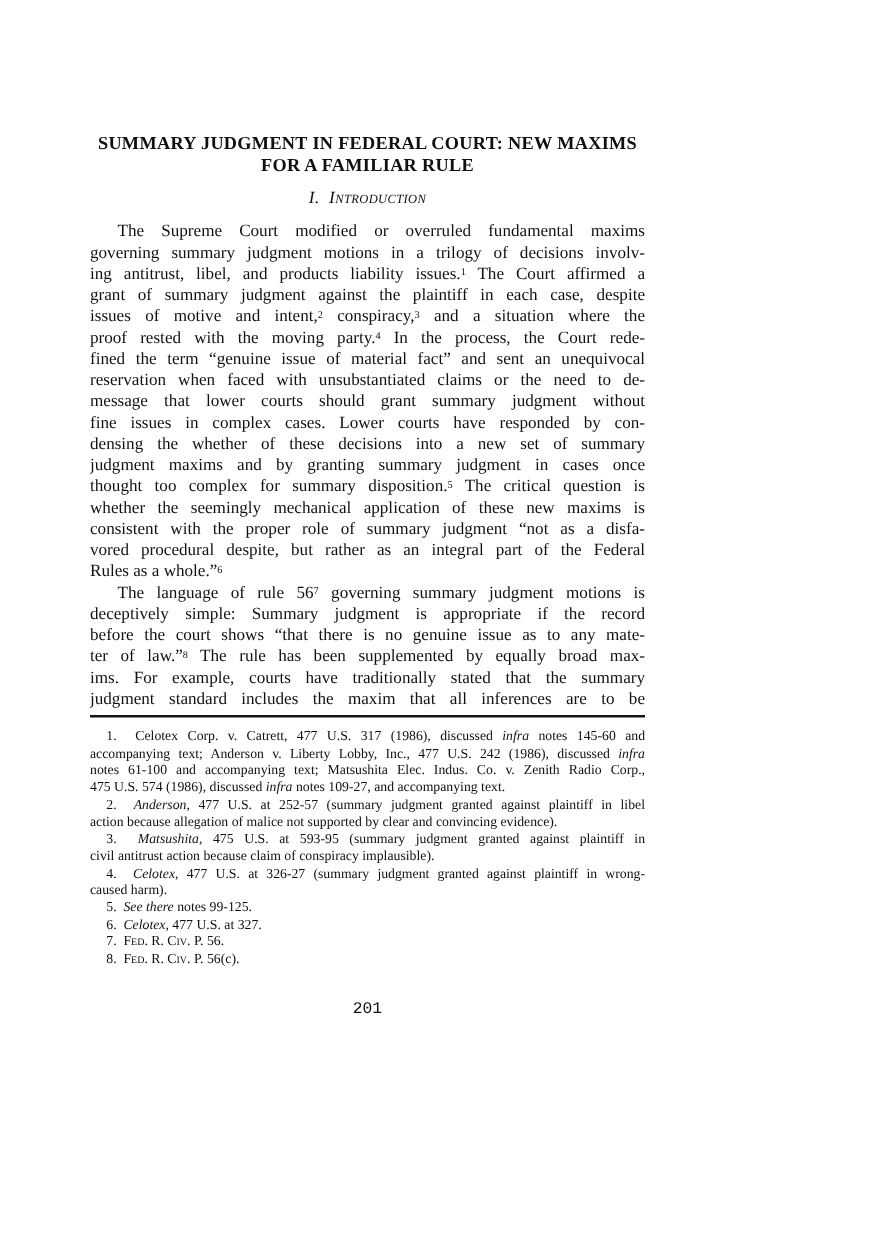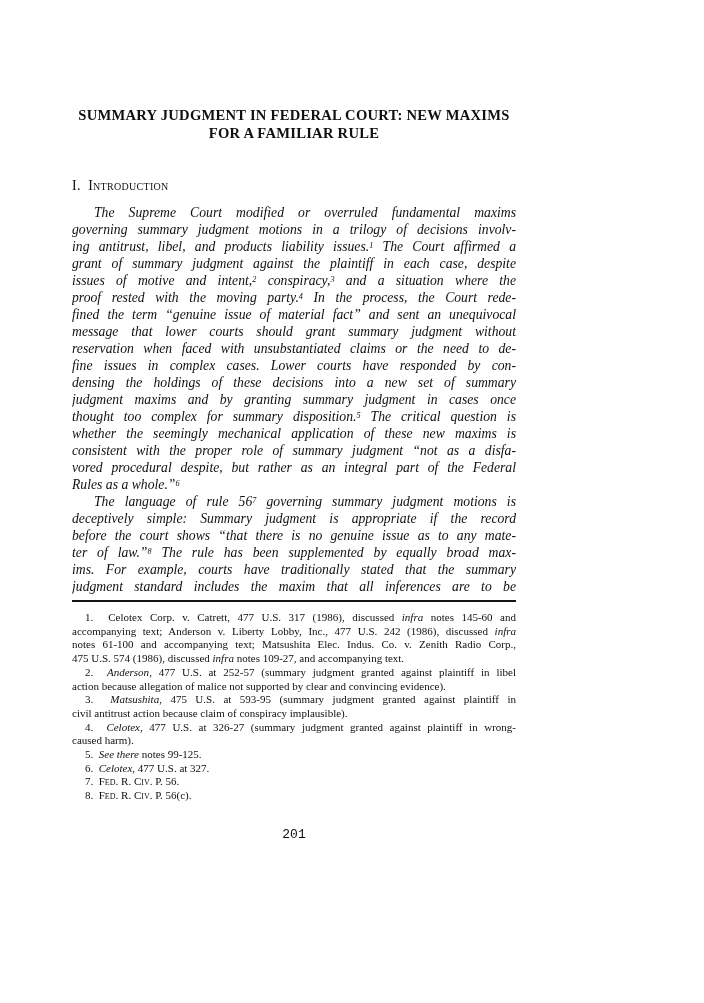--- a/index.html
+++ b/index.html
@@ -22,32 +22,33 @@
   .title {
     margin: 107px 0 0 0;
     font-size: 14.6px;
     font-weight: bold;
     line-height: 17.5px;
     text-align: center;
     letter-spacing: 0.25px;
   }
   .tline { display: block; }
   .heading {
-    margin-top: 36px;
+    margin-top: 8px;
+    text-align: center;
     font-size: 13.8px;
     line-height: 16px;
     letter-spacing: 0.3px;
+    font-style: italic;
   }
   .sc { font-variant: small-caps; }
   .it { font-style: italic; margin-top: 20px; }
   .bodytext {
     margin-top: 10px;
     font-size: 13.7px;
     line-height: 17px;
-    font-style: italic;
   }
   .line {
     text-align: justify;
     text-align-last: justify;
     overflow: hidden;
     white-space: normal;
   }
   .line.endline { text-align-last: left; }
   .bodypara .line.indent { text-indent: 22px; }
   .sup {
@@ -90,24 +91,24 @@
 
     <div class="bodytext">
         <div class="bodypara">
           <div class="line indent">The Supreme Court modified or overruled fundamental maxims</div>
           <div class="line">governing summary judgment motions in a trilogy of decisions involv-</div>
           <div class="line">ing antitrust, libel, and products liability issues.<span class="sup">1</span> The Court affirmed a</div>
           <div class="line">grant of summary judgment against the plaintiff in each case, despite</div>
           <div class="line">issues of motive and intent,<span class="sup">2</span> conspiracy,<span class="sup">3</span> and a situation where the</div>
           <div class="line">proof rested with the moving party.<span class="sup">4</span> In the process, the Court rede-</div>
           <div class="line">fined the term “genuine issue of material fact” and sent an unequivocal</div>
+          <div class="line">reservation when faced with unsubstantiated claims or the need to de-</div>
           <div class="line">message that lower courts should grant summary judgment without</div>
-          <div class="line">reservation when faced with unsubstantiated claims or the need to de-</div>
           <div class="line">fine issues in complex cases. Lower courts have responded by con-</div>
-          <div class="line">densing the holdings of these decisions into a new set of summary</div>
+          <div class="line">densing the whether of these decisions into a new set of summary</div>
           <div class="line">judgment maxims and by granting summary judgment in cases once</div>
           <div class="line">thought too complex for summary disposition.<span class="sup">5</span> The critical question is</div>
           <div class="line">whether the seemingly mechanical application of these new maxims is</div>
           <div class="line">consistent with the proper role of summary judgment “not as a disfa-</div>
           <div class="line">vored procedural despite, but rather as an integral part of the Federal</div>
           <div class="line endline">Rules as a whole.”<span class="sup">6</span></div>
         </div>
         <div class="bodypara">
           <div class="line indent">The language of rule 56<span class="sup">7</span> governing summary judgment motions is</div>
           <div class="line">deceptively simple: Summary judgment is appropriate if the record</div>

